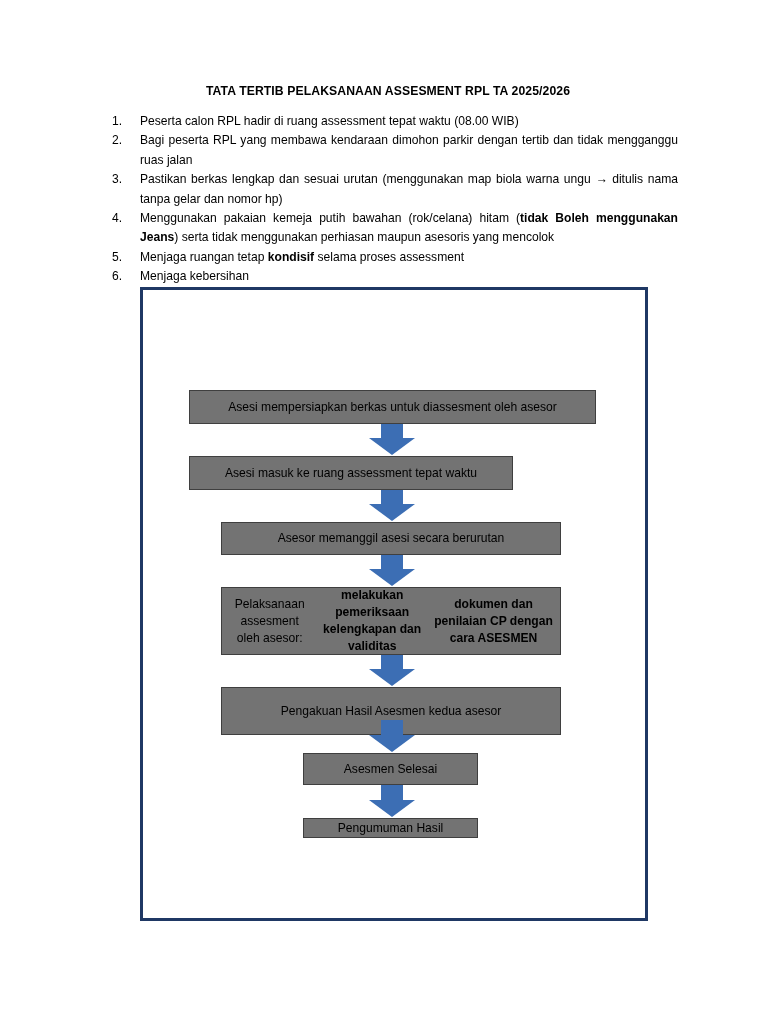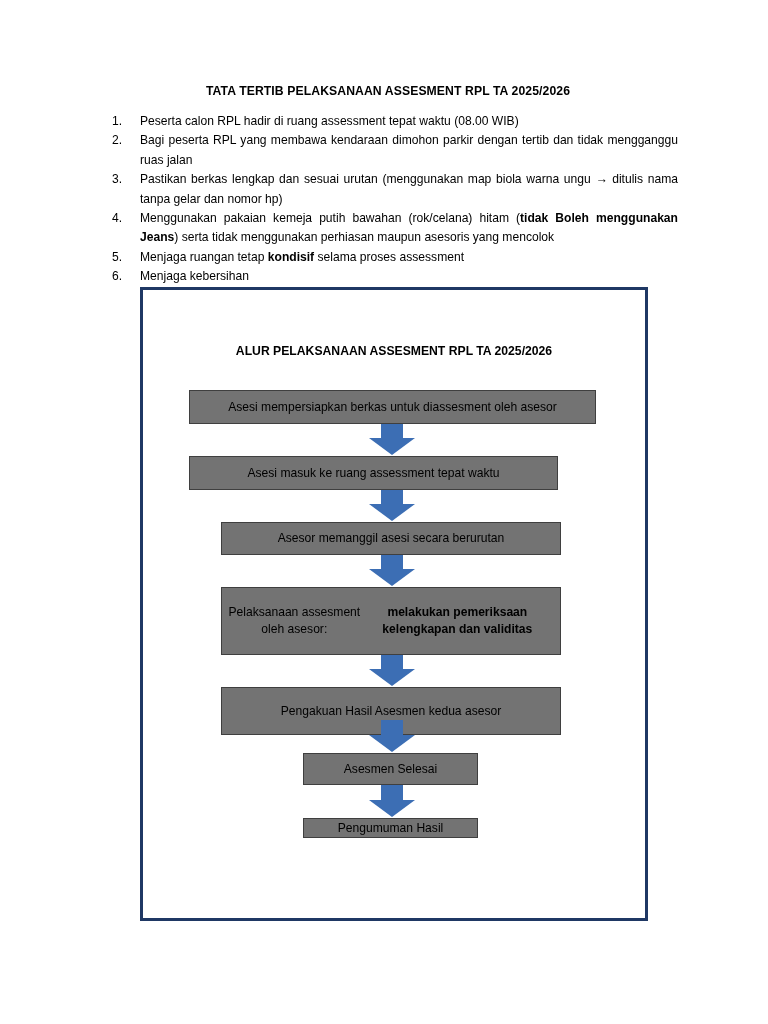--- a/index.html
+++ b/index.html
@@ -159,46 +159,46 @@
 
     <div class="rule">
       <span class="num">6.</span>
       <span class="txt">Menjaga kebersihan</span>
     </div>
 
   </div>
 
   <div class="flow-frame">
 
-    <div class="flow-title">ALUR PELAKSANAAN ASSESMENT RPL TA 2025/2026</div>
 
     <div class="fbox" style="left:46px; top:100px; width:407px; height:34px;">Asesi mempersiapkan berkas untuk diassesment oleh asesor</div>
 
     <div class="arrow" style="left:226px; top:134px;">
       <div class="shaft" style="height:14px;"></div>
       <div class="head"></div>
     </div>
 
-    <div class="fbox" style="left:46px; top:166px; width:369px; height:34px;">Asesi masuk ke ruang assessment tepat waktu</div>
+    <div class="fbox" style="left:46px; top:166px; width:324px; height:34px;">Asesi masuk ke ruang assessment tepat waktu</div>
 
     <div class="arrow" style="left:226px; top:200px;">
       <div class="shaft" style="height:14px;"></div>
       <div class="head"></div>
     </div>
 
     <div class="fbox" style="left:78px; top:232px; width:340px; height:33px;">Asesor memanggil asesi secara berurutan</div>
 
     <div class="arrow" style="left:226px; top:265px;">
       <div class="shaft" style="height:14px;"></div>
       <div class="head"></div>
     </div>
 
     <div class="fbox" style="left:78px; top:297px; width:340px; height:68px; flex-direction:row;">
       <span class="l1">Pelaksanaan assesment oleh asesor:</span>
       <span class="l2">melakukan pemeriksaan kelengkapan dan validitas</span>
+      <span class="l3">dokumen dan penilaian CP dengan cara ASESMEN</span>
     </div>
 
     <div class="arrow" style="left:226px; top:365px;">
       <div class="shaft" style="height:14px;"></div>
       <div class="head"></div>
     </div>
 
     <div class="fbox" style="left:78px; top:397px; width:340px; height:48px;">Pengakuan Hasil Asesmen kedua asesor</div>
 
     <div class="arrow" style="left:226px; top:430px;">

